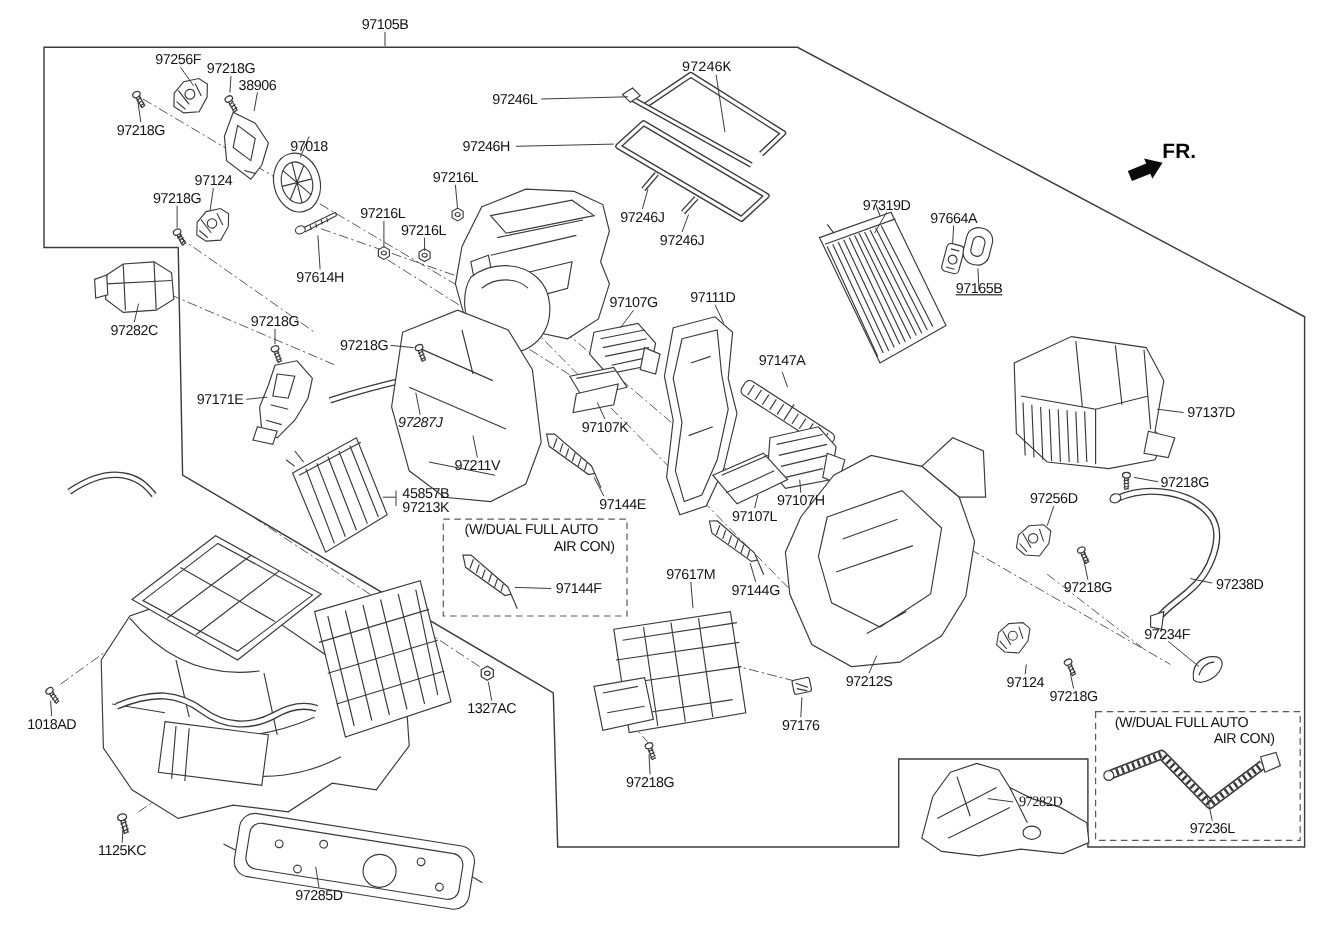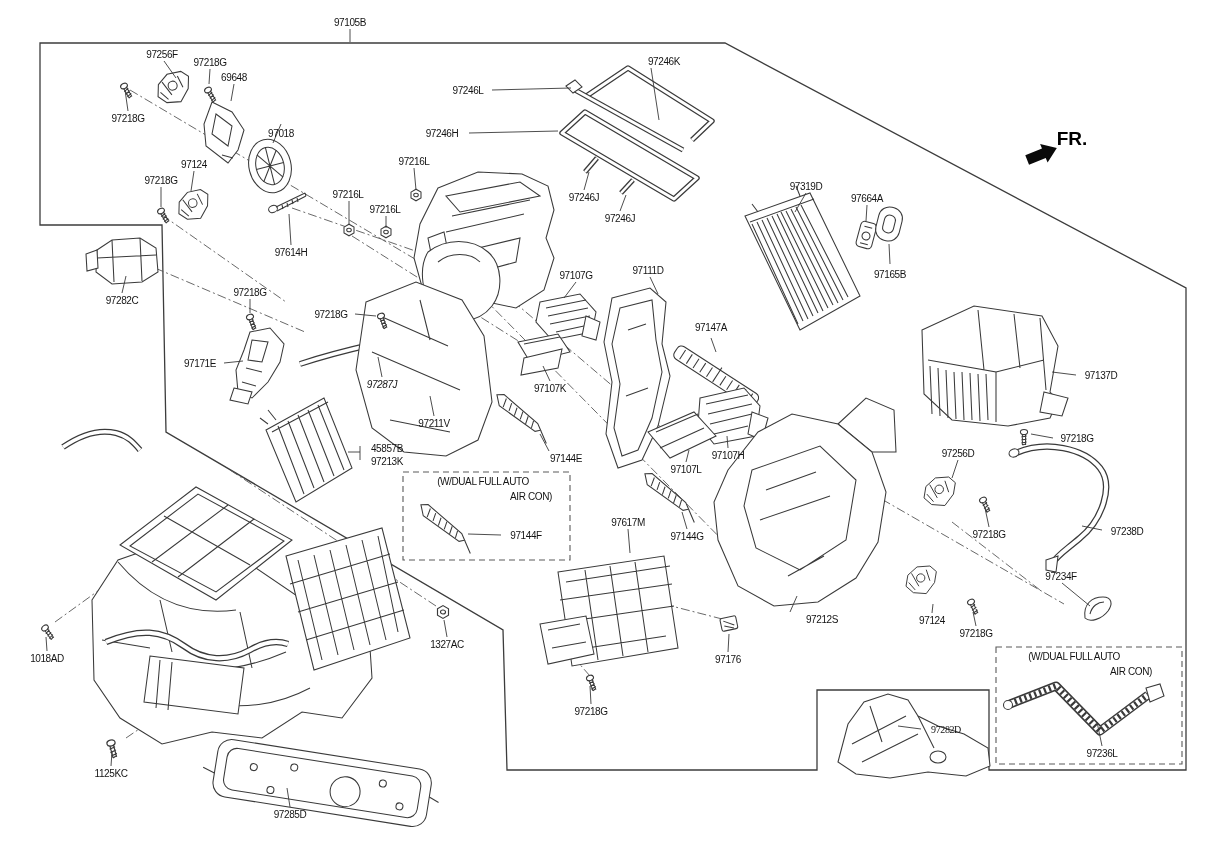--- a/index.html
+++ b/index.html
@@ -1,20 +1,20 @@
 <!DOCTYPE html>
 <html><head>
 <meta charset="utf-8">
 <style>
   html,body{margin:0;padding:0;background:#fff;}
   #stage{position:relative;width:1208px;height:848px;background:#ffffff;overflow:hidden;
          font-family:"Liberation Sans",sans-serif;}
   #stage svg{position:absolute;left:0;top:0;}
   .plabel{position:absolute;transform:translate(-50%,-50%);white-space:nowrap;
-          font-size:10px;letter-spacing:-0.4px;color:#141414;}
+          font-size:13px;letter-spacing:-0.4px;color:#141414;}
   .fr{position:absolute;transform:translate(-50%,-50%);font-size:19px;font-weight:bold;
       color:#000;letter-spacing:0;}
   
   .bd{fill:none;stroke:#3c3c3c;stroke-width:1.3;}
   .dash{fill:none;stroke:#5a5a5a;stroke-width:1.1;stroke-dasharray:6 4;}
   .dd{fill:none;stroke:#585858;stroke-width:0.9;stroke-dasharray:9 3 2 3;}
   .ln{fill:none;stroke:#3a3a3a;stroke-width:1.05;}
   .pw{fill:#ffffff;stroke:#3a3a3a;stroke-width:1.05;}
   .ld{fill:none;stroke:#3a3a3a;stroke-width:0.9;}
   .tube{fill:none;stroke:#3a3a3a;}
@@ -332,62 +332,62 @@
 
     <g transform="translate(1042,154) rotate(-22)">
       <path d="M-16,5 L2,5 L2,10 L16,0 L2,-10 L2,-5 L-16,-5 Z" fill="#0a0a0a"></path>
     </g>
   </svg>
 
   <div style="position:absolute;left:0;top:0;width:100%;height:100%;">
       <span class="plabel" style="left: 350px; top: 22px;">97105B</span>
       <span class="plabel" style="left: 162px; top: 54px;">97256F</span>
       <span class="plabel" style="left: 210px; top: 62px;">97218G</span>
-      <span class="plabel" style="left: 234px; top: 77px;">69648</span>
+      <span class="plabel" style="left: 234px; top: 77px;">38906</span>
       <span class="plabel" style="left: 281px; top: 133px;">97018</span>
       <span class="plabel" style="left: 128px; top: 118px;">97218G</span>
       <span class="plabel" style="left: 468px; top: 90px;">97246L</span>
       <span class="plabel" style="left: 442px; top: 133px;">97246H</span>
-      <span class="plabel" style="left: 664px; top: 61px;">97246K</span>
+      <span class="plabel" style="left: 642px; top: 61px; font-family: Liberation Mono, monospace;">97246K</span>
       <span class="plabel" style="left: 584px; top: 197px;">97246J</span>
       <span class="plabel" style="left: 620px; top: 218px;">97246J</span>
       <span class="plabel" style="left: 414px; top: 161px;">97216L</span>
       <span class="plabel" style="left: 348px; top: 194px;">97216L</span>
       <span class="plabel" style="left: 385px; top: 209px;">97216L</span>
       <span class="plabel" style="left: 194px; top: 164px;">97124</span>
       <span class="plabel" style="left: 161px; top: 180px;">97218G</span>
       <span class="plabel" style="left: 291px; top: 252px;">97614H</span>
       <span class="plabel" style="left: 122px; top: 300px;">97282C</span>
       <span class="plabel" style="left: 250px; top: 292px;">97218G</span>
       <span class="plabel" style="left: 331px; top: 314px;">97218G</span>
       <span class="plabel" style="left: 200px; top: 363px;">97171E</span>
       <span class="plabel" style="left: 382px; top: 384px; font-style: italic;">97287J</span>
       <span class="plabel" style="left: 434px; top: 423px;">97211V</span>
       <span class="plabel" style="left: 387px; top: 448px;">45857B</span>
       <span class="plabel" style="left: 387px; top: 461px;">97213K</span>
       <span class="plabel" style="left: 576px; top: 275px;">97107G</span>
       <span class="plabel" style="left: 648px; top: 270px;">97111D</span>
       <span class="plabel" style="left: 806px; top: 186px;">97319D</span>
       <span class="plabel" style="left: 867px; top: 198px;">97664A</span>
-      <span class="plabel" style="left: 890px; top: 274px;">97165B</span>
+      <span class="plabel" style="left: 890px; top: 262px; text-decoration: underline;">97165B</span>
       <span class="plabel" style="left: 711px; top: 327px;">97147A</span>
       <span class="plabel" style="left: 550px; top: 388px;">97107K</span>
       <span class="plabel" style="left: 549px; top: 458px; margin-left: 17px;">97144E</span>
       <span class="plabel" style="left: 686px; top: 469px;">97107L</span>
       <span class="plabel" style="left: 728px; top: 455px;">97107H</span>
       <span class="plabel" style="left: 1101px; top: 375px;">97137D</span>
       <span class="plabel" style="left: 1077px; top: 438px;">97218G</span>
       <span class="plabel" style="left: 958px; top: 453px;">97256D</span>
       <span class="plabel" style="left: 989px; top: 534px;">97218G</span>
       <span class="plabel" style="left: 1127px; top: 531px;">97238D</span>
       <span class="plabel" style="left: 1061px; top: 576px;">97234F</span>
       <span class="plabel" style="left: 526px; top: 535px;">97144F</span>
       <span class="plabel" style="left: 628px; top: 522px;">97617M</span>
       <span class="plabel" style="left: 687px; top: 536px;">97144G</span>
-      <span class="plabel" style="left: 822px; top: 619px; text-align: center;">97212S</span>
+      <span class="plabel" style="left: 790px; top: 619px; text-align: center;">97212S</span>
       <span class="plabel" style="left: 932px; top: 620px;">97124</span>
       <span class="plabel" style="left: 976px; top: 633px;">97218G</span>
       <span class="plabel" style="left: 728px; top: 659px;">97176</span>
       <span class="plabel" style="left: 591px; top: 711px;">97218G</span>
       <span class="plabel" style="left: 447px; top: 644px;">1327AC</span>
       <span class="plabel" style="left: 47px; top: 658px;">1018AD</span>
       <span class="plabel" style="left: 111px; top: 773px;">1125KC</span>
       <span class="plabel" style="left: 290px; top: 814px;">97285D</span>
       <span class="plabel" style="left: 946px; top: 729px; font-family: Liberation Serif, serif;">97282D</span>
       <span class="plabel" style="left: 1102px; top: 753px;">97236L</span>

